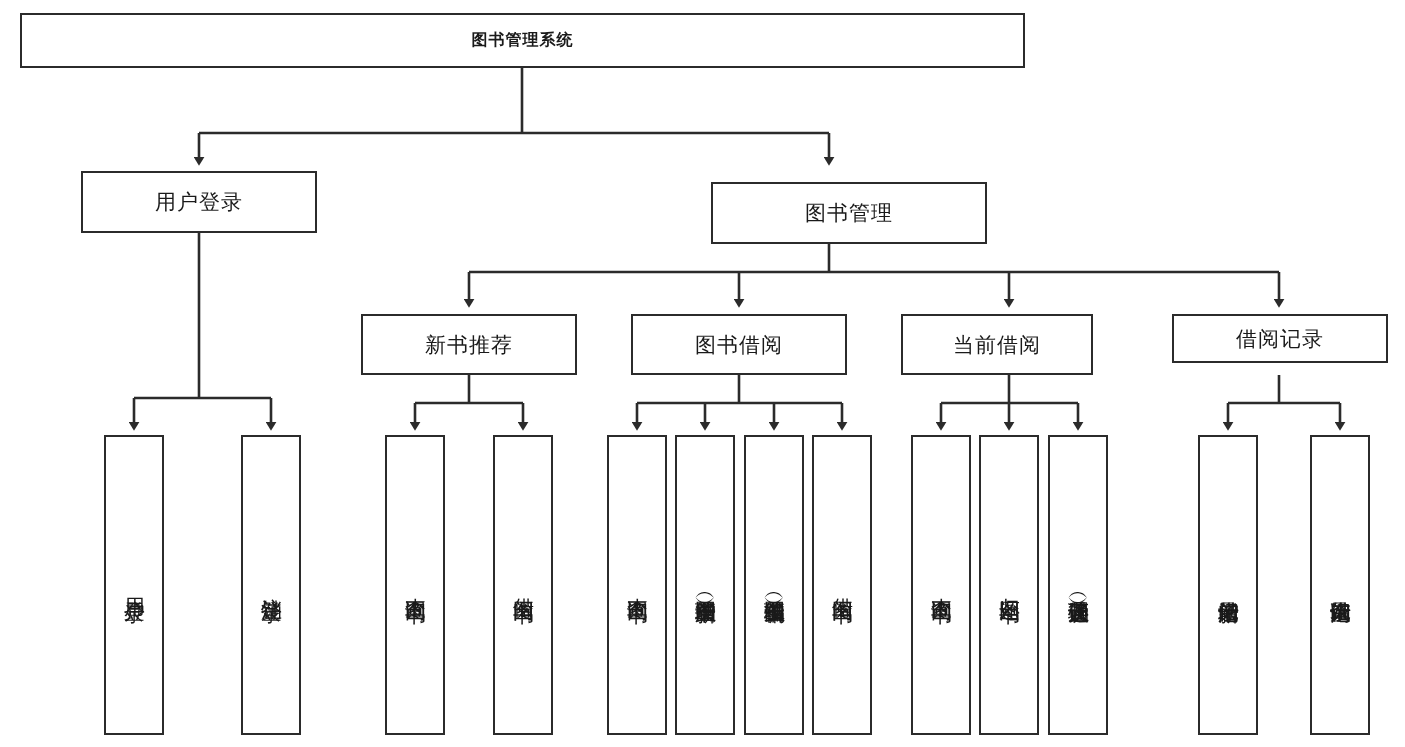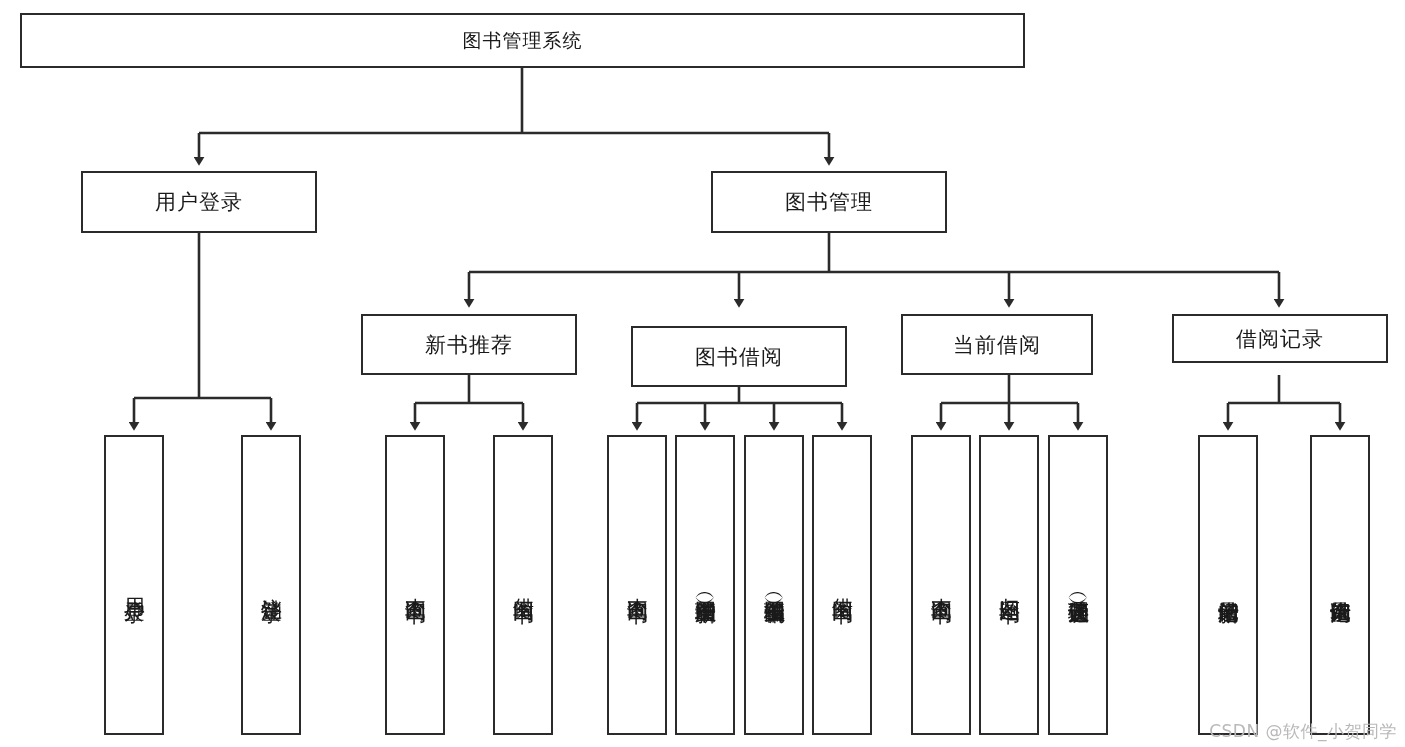--- a/index.html
+++ b/index.html
@@ -23,21 +23,21 @@
   .node{
     position:absolute;
     box-sizing:border-box;
     background:#ffffff;
     border:2.5px solid #2b2b2b;
     display:flex;
     align-items:center;
     justify-content:center;
     color:#1a1a1a;
   }
-  .node.lvl0{ font-size:19px; }
+  .node.lvl0{ font-size:16px;font-weight:bold; }
   .node.lvl1{ font-size:21px; }
   .node.lvl2{ font-size:21px; }
   .node.leaf{
     font-size:21px;
     align-items:center;
     justify-content:center;
     padding:4px 0;
   }
   .vtext{
     writing-mode:vertical-rl;
@@ -114,28 +114,28 @@
     </g>
   </svg>
 
   <div class="node lvl0" style="left:20px;top:13px;width:1005px;height:55px;">
     <span class="htext">图书管理系统</span>
   </div>
 
   <div class="node lvl1" style="left:81px;top:171px;width:236px;height:62px;">
     <span class="htext">用户登录</span>
   </div>
-  <div class="node lvl1" style="left:711px;top:171px;width:236px;height:62px;">
+  <div class="node lvl1" style="left:711px;top:182px;width:276px;height:62px;">
     <span class="htext">图书管理</span>
   </div>
 
   <div class="node lvl2" style="left:361px;top:314px;width:216px;height:61px;">
     <span class="htext">新书推荐</span>
   </div>
-  <div class="node lvl2" style="left:631px;top:314px;width:216px;height:61px;margin-top:12px;">
+  <div class="node lvl2" style="left:631px;top:314px;width:216px;height:61px;">
     <span class="htext">图书借阅</span>
   </div>
   <div class="node lvl2" style="left:901px;top:314px;width:192px;height:61px;">
     <span class="htext">当前借阅</span>
   </div>
   <div class="node lvl2" style="left:1172px;top:314px;width:216px;height:49px;">
     <span class="htext">借阅记录</span>
   </div>
 
   <div class="node leaf" style="left:104px;top:435px;width:60px;height:300px;">
@@ -175,15 +175,14 @@
     <span class="vtext tight">确认归还（管理员）</span>
   </div>
 
   <div class="node leaf" style="left:1198px;top:435px;width:60px;height:300px;">
     <span class="vtext tight">新增借阅记录</span>
   </div>
   <div class="node leaf" style="left:1310px;top:435px;width:60px;height:300px;">
     <span class="vtext tight">查询借阅记录</span>
   </div>
 
-  <div class="watermark">CSDN @软件_小贺同学</div>
 
 </div>
 
 </body></html>

